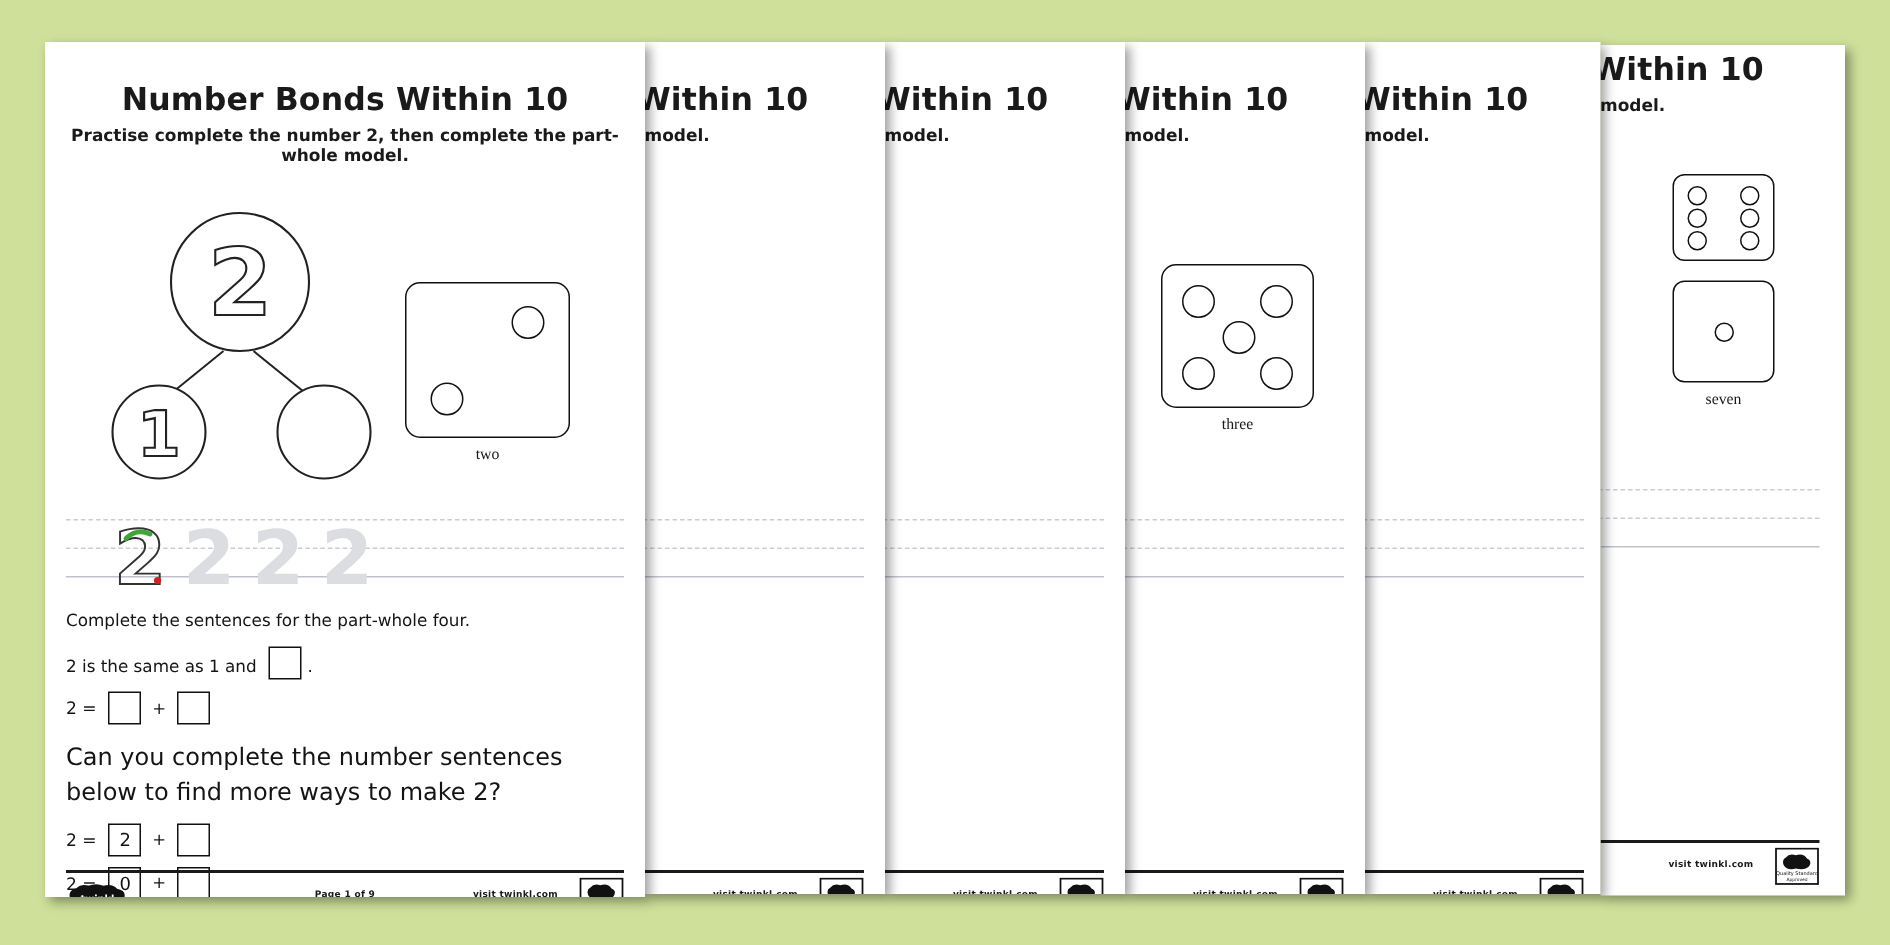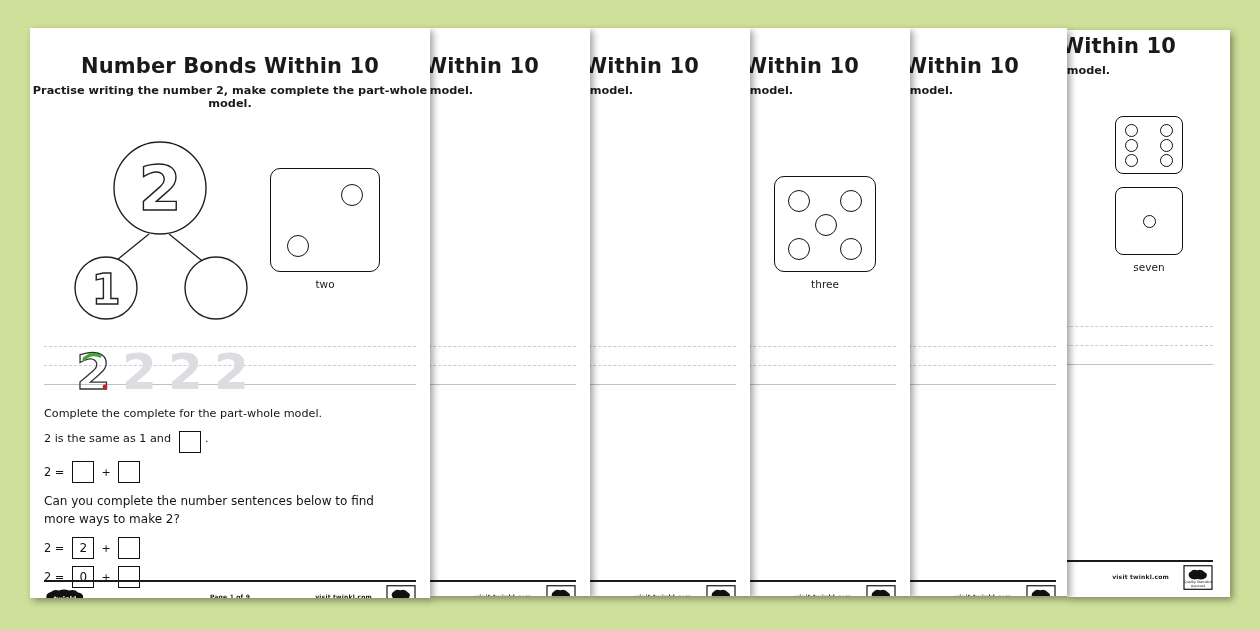--- a/index.html
+++ b/index.html
@@ -60,49 +60,50 @@
     border:1.6px solid #111;border-radius:10px;background:#fff;
     position:relative;box-sizing:border-box;
   }
   .pip{
     position:absolute;border:1.4px solid #111;border-radius:50%;
     background:#fff;box-sizing:border-box;
   }
   .die-label{
     text-align:center;font-size:10.5px;color:#1a1a1a;margin-top:6px;
     font-weight:500;
+    font-family:Liberation Serif, serif;
   }
 
   
   .hw{position:absolute;left:14px;top:318px;width:372px;height:58px;}
   .hw .rule{position:absolute;left:0;width:372px;border-top:1px dashed #c9ccd6;}
   .hw .rule.solid{border-top:1px solid #bfc2cb;border-bottom:0;}
   .hw .r1{top:0px;}
   .hw .r2{top:19px;}
   .hw .r3{top:38px;}
   .hw .glyphs{position:absolute;left:26px;top:-4px;}
   .hw svg{display:block;}
   .ghost{
     fill:#dcdde1;stroke:none;
     font-family:"DejaVu Sans", sans-serif;font-weight:bold;
   }
 
   
   .body{position:absolute;left:14px;top:378px;width:390px;}
   .line{font-size:11.2px;color:#141414;margin:0 0 5px 0;line-height:1.45;
         display:flex;align-items:center;flex-wrap:wrap;}
-  .line.blocky{align-items:flex-start;}
+  .line.blocky{align-items:flex-end;}
   .t{margin-right:4px;}
   .box{
     display:inline-block;width:22px;height:22px;border:1.2px solid #111;
     background:#fff;margin:0 4px;vertical-align:middle;box-sizing:border-box;
     text-align:center;line-height:20px;font-size:12px;color:#111;
     font-family:"DejaVu Sans", sans-serif;
   }
-  .para{font-size:12px;color:#141414;line-height:1.45;margin:10px 0 9px 0;max-width:362px;}
+  .para{font-size:16px;color:#141414;line-height:1.45;margin:10px 0 9px 0;max-width:362px;}
   .eq{display:flex;align-items:center;margin-bottom:7px;font-size:11.4px;color:#141414;}
   .eq .plus{margin:0 3px;font-size:11px;}
 
   
   .footer{position:absolute;left:14px;top:552px;width:372px;height:40px;}
   .footer .hr{position:absolute;left:0;top:0;width:372px;border-top:2px solid #1a1a1a;}
   .twinkl-logo{
     position:absolute;left:0;top:9px;width:42px;height:20px;
   }
   .page-no{
@@ -321,35 +322,35 @@
           <text x="20" y="25" font-size="4.5" font-family="DejaVu Sans, sans-serif" fill="#111" text-anchor="middle">Quality Standard</text>
           <text x="20" y="30" font-size="4" font-family="DejaVu Sans, sans-serif" fill="#111" text-anchor="middle">Approved</text>
         </svg>
       </div>
     </div>
   </div>
 
   <div class="sheet s1">
     <div class="sheet-inner">
       <div class="title">Number Bonds Within 10</div>
-      <div class="subtitle">Practise writing the number 2, make complete the part-whole model.</div>
+      <div class="subtitle">Practise complete the number 2, then complete the part-whole model.</div>
 
       <div class="pw">
         <svg width="200" height="205" viewBox="0 0 200 205">
           <line x1="99" y1="118" x2="62" y2="148" stroke="#222" stroke-width="1.3"></line>
           <line x1="119" y1="118" x2="156" y2="148" stroke="#222" stroke-width="1.3"></line>
           <circle cx="110" cy="72" r="46" fill="#fff" stroke="#222" stroke-width="1.4"></circle>
           <text class="num-outline" x="110" y="94" font-size="62" text-anchor="middle">2</text>
           <circle cx="56" cy="172" r="31" fill="#fff" stroke="#222" stroke-width="1.4"></circle>
           <text class="num-outline" x="56" y="188" font-size="42" text-anchor="middle">1</text>
           <circle cx="166" cy="172" r="31" fill="#fff" stroke="#222" stroke-width="1.4"></circle>
         </svg>
       </div>
 
-      <div class="dice-wrap" style="left:240px;top:140px;">
+      <div class="dice-wrap" style="left:240px;top:160px;">
         <div class="die" style="width:110px;height:104px;">
           <span class="pip" style="right:16px;top:15px;width:22px;height:22px;"></span>
           <span class="pip" style="left:16px;top:66px;width:22px;height:22px;"></span>
         </div>
         <div class="die-label">two</div>
       </div>
 
       <div class="hw">
         <div class="rule r1"></div>
         <div class="rule r2"></div>
@@ -364,21 +365,21 @@
             <circle cx="35" cy="45" r="2.4" fill="#cc2222"></circle>
 
             <text class="ghost" x="52" y="47" font-size="50">2</text>
             <text class="ghost" x="98" y="47" font-size="50">2</text>
             <text class="ghost" x="144" y="47" font-size="50">2</text>
           </svg>
         </div>
       </div>
 
       <div class="body">
-        <div class="line">Complete the complete for the part-whole model.</div>
+        <div class="line">Complete the sentences for the part-whole four.</div>
 
         <div class="line blocky" style="margin-top:9px;">
           <span class="t">2 is the same as 1 and</span>
           <span class="box"></span>
           <span class="t">.</span>
         </div>
 
         <div class="eq" style="margin-top:8px;">
           <span class="t">2 =</span>
           <span class="box"></span>

